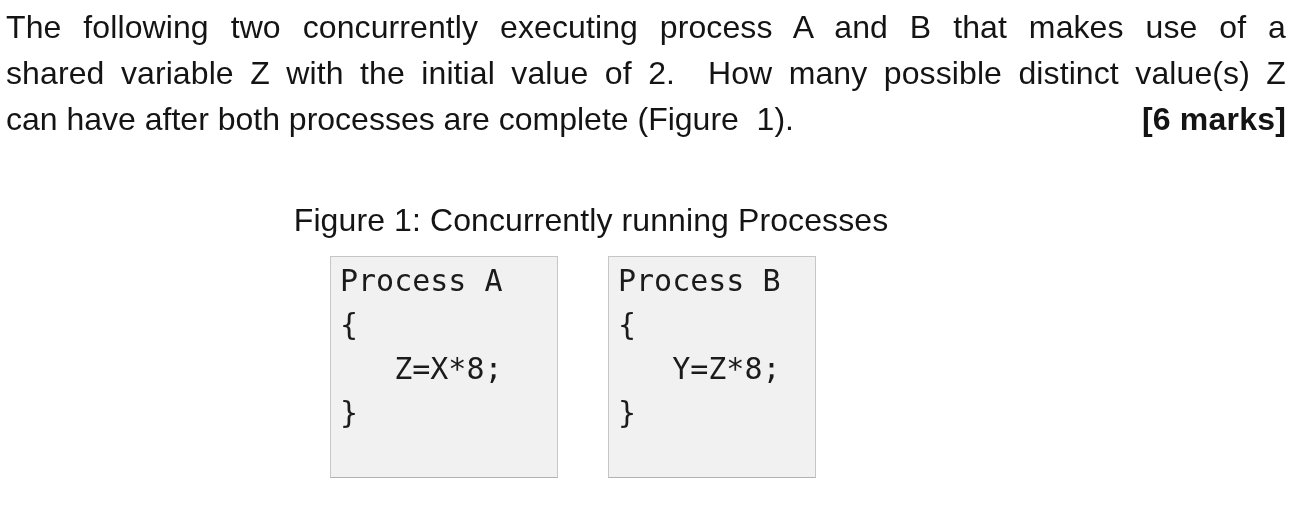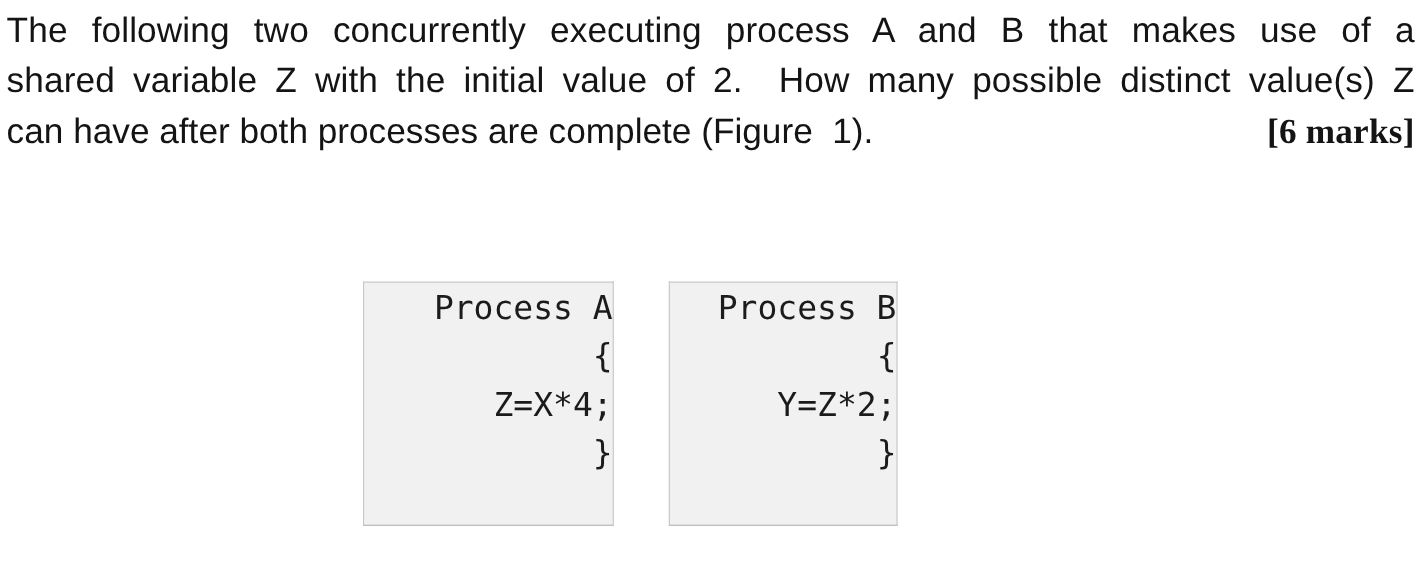--- a/index.html
+++ b/index.html
@@ -35,21 +35,20 @@
   .qline-last {
     display: flex;
     justify-content: space-between;
     align-items: baseline;
     font-size: 32px;
     line-height: 46px;
   }
   .marks {
     font-weight: bold;
     letter-spacing: 0.2px;
-    font-family: Liberation Serif, serif;
   }
   
   .fig-caption {
     position: absolute;
     left: 0;
     top: 198px;
     width: 1182px;
     text-align: center;
     font-size: 32px;
     line-height: 44px;
@@ -68,45 +67,45 @@
     overflow: hidden;
   }
   .code-box.box-a { left: 330px; width: 228px; }
   .code-box.box-b { left: 608px; width: 208px; }
   .code-line {
     font-family: "DejaVu Sans Mono", "Liberation Mono", monospace;
     font-size: 30px;
     line-height: 44px;
     white-space: pre;
     color: #1b1b1b;
-    text-align: right;
   }
 </style>
 </head>
 <body>
 
 <div class="page">
 
   <div class="question">
     <div class="qline">The following two concurrently executing process A and B that makes use of a</div>
     <div class="qline">shared variable Z with the initial value of 2.&nbsp; How many possible distinct value(s) Z</div>
     <div class="qline-last">
       <span>can have after both processes are complete (Figure&nbsp; 1).</span>
       <span class="marks">[6 marks]</span>
     </div>
   </div>
 
+  <div class="fig-caption">Figure 1: Concurrently running Processes</div>
 
   <div class="code-box box-a">
     <div class="code-line">Process A</div>
     <div class="code-line">{</div>
-    <div class="code-line">   Z=X*4;</div>
+    <div class="code-line">   Z=X*8;</div>
     <div class="code-line">}</div>
   </div>
 
   <div class="code-box box-b">
     <div class="code-line">Process B</div>
     <div class="code-line">{</div>
-    <div class="code-line">   Y=Z*2;</div>
+    <div class="code-line">   Y=Z*8;</div>
     <div class="code-line">}</div>
   </div>
 
 </div>
 
 </body></html>

